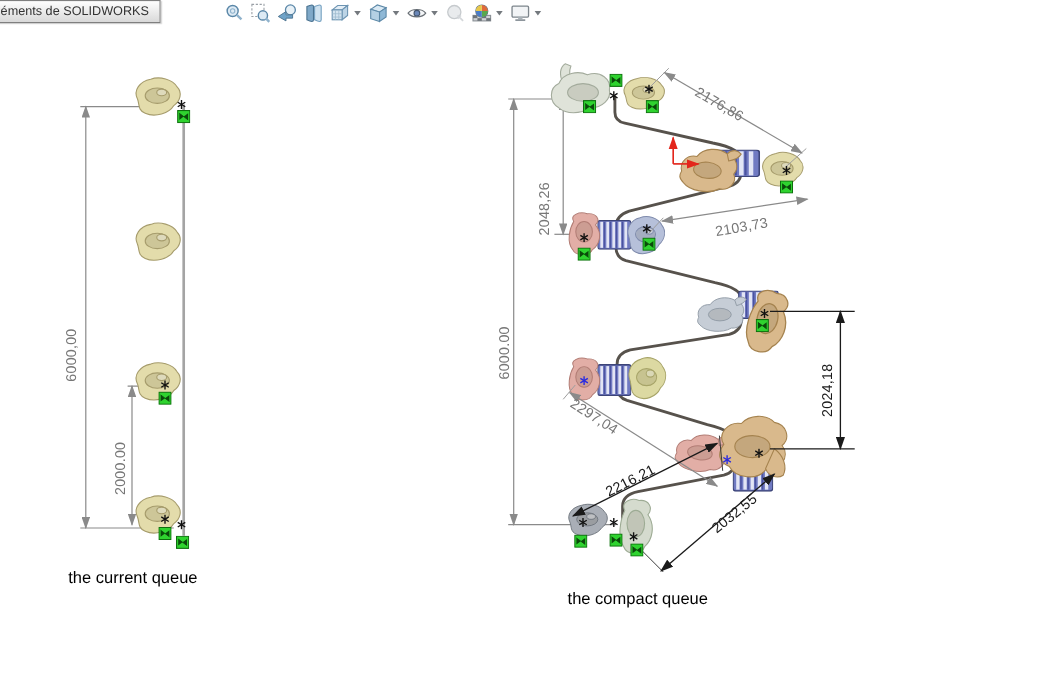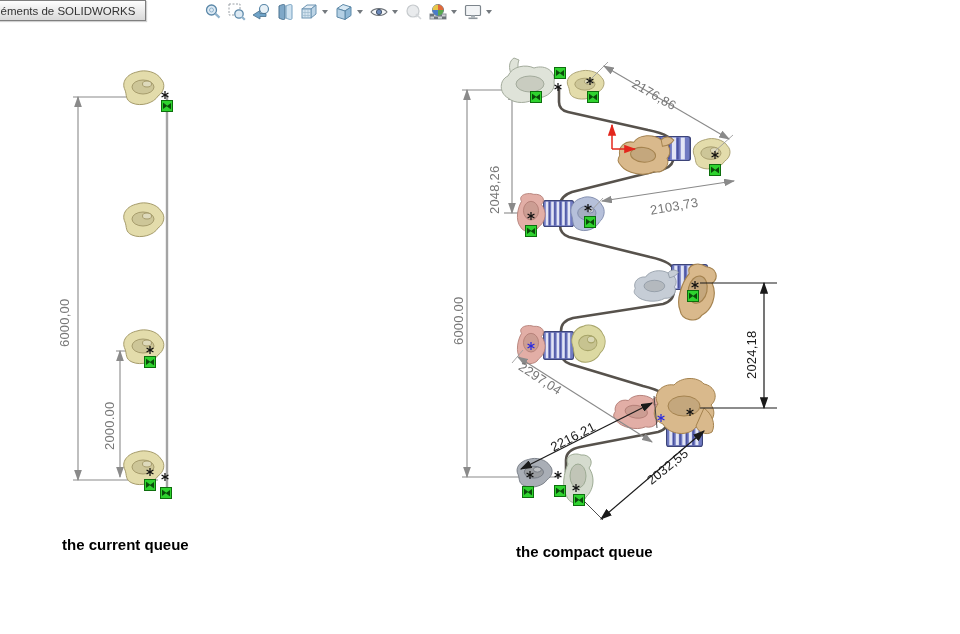--- a/index.html
+++ b/index.html
@@ -36,21 +36,21 @@
   .fBlue{fill:#b6c0da;stroke:#7f8bac;stroke-width:1;}
   .fSilver{fill:#c6cdd6;stroke:#8e98a4;stroke-width:1;}
   .fYellow{fill:#dcd9a2;stroke:#a7a468;stroke-width:1;}
   .fGray{fill:#a9aeb6;stroke:#70767f;stroke-width:1;}
   .fPale{fill:#d5dbce;stroke:#9dab94;stroke-width:1;}
   
   .dimtext{position:absolute;font-size:13px;color:#777;white-space:nowrap;
            transform-origin:0 0;letter-spacing:.2px;}
   .dimtext.black{color:#1a1a1a;}
   .rot90{transform:rotate(-90deg);}
-  .qlabel{position:absolute;font-size:15px;font-weight:bold;color:#000;white-space:nowrap;margin-top:19px;}
+  .qlabel{position:absolute;font-size:15px;font-weight:normal;color:#000;white-space:nowrap;}
 </style>
 </head>
 <body>
 
 <div class="stage">
 
   <div class="doc-tab">
     <span>léments de SOLIDWORKS</span>
   </div>
 
@@ -321,15 +321,15 @@
   <div class="dimtext rot90" style="left:451px;top:345px;">6000.00</div>
   <div class="dimtext rot90" style="left:487px;top:214px;">2048,26</div>
   <div class="dimtext" style="left:637px;top:76px;transform:rotate(30deg);">2176,86</div>
   <div class="dimtext" style="left:649px;top:203px;transform:rotate(-10deg);">2103,73</div>
   <div class="dimtext black rot90" style="left:744px;top:379px;">2024,18</div>
   <div class="dimtext" style="left:524px;top:359px;transform:rotate(33deg);">2297,04</div>
   <div class="dimtext black" style="left:548px;top:441px;transform:rotate(-27deg);">2216,21</div>
   <div class="dimtext black" style="left:644px;top:476px;transform:rotate(-39deg);">2032,55</div>
 
   <div class="qlabel" style="left:62px;top:517px;">the current queue</div>
-  <div class="qlabel" style="left:516px;top:524px;">the compact queue</div>
+  <div class="qlabel" style="left:516px;top:536px;">the compact queue</div>
 
 </div>
 
 </body></html>

